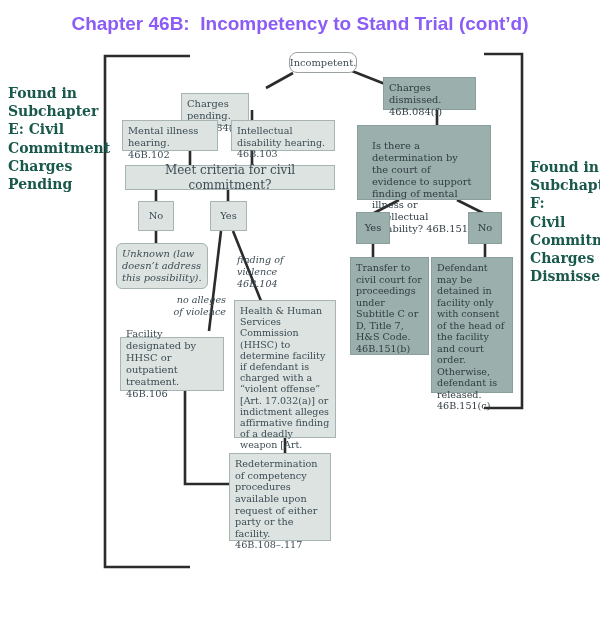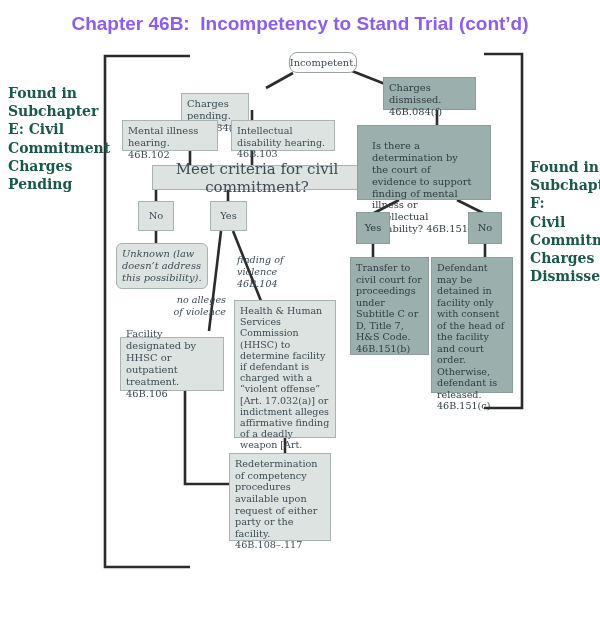--- a/index.html
+++ b/index.html
@@ -79,21 +79,21 @@
 <div class="box white center" style="left:289px;top:52px;width:68px;height:21px">Incompetent.</div>
 
 <div class="box" style="left:181px;top:93px;width:68px;height:33px">Charges pending. 46B.084(e)</div>
 
 <div class="box dark" style="left:383px;top:77px;width:93px;height:33px">Charges dismissed. 46B.084(f)</div>
 
 <div class="box" style="left:122px;top:120px;width:96px;height:31px">Mental illness hearing. 46B.102</div>
 
 <div class="box" style="left:231px;top:120px;width:104px;height:31px;font-size:9.6px">Intellectual disability hearing. 46B.103</div>
 
-<div class="box center" style="left:152px;top:165px;width:210px;height:25px;font-size:15px">Meet criteria for civil commitment?</div>
+<div class="box center" style="left:125px;top:165px;width:210px;height:25px;font-size:12px">Meet criteria for civil commitment?</div>
 
 <div class="box center" style="left:138px;top:201px;width:36px;height:30px">No</div>
 
 <div class="box center" style="left:210px;top:201px;width:37px;height:30px">Yes</div>
 
 <div class="box italic" style="left:116px;top:243px;width:92px;height:46px">Unknown (law doesn’t address this possibility).</div>
 
 <div class="edge-label" style="left:237px;top:254px;width:86px">finding of violence
 46B.104</div>
 

